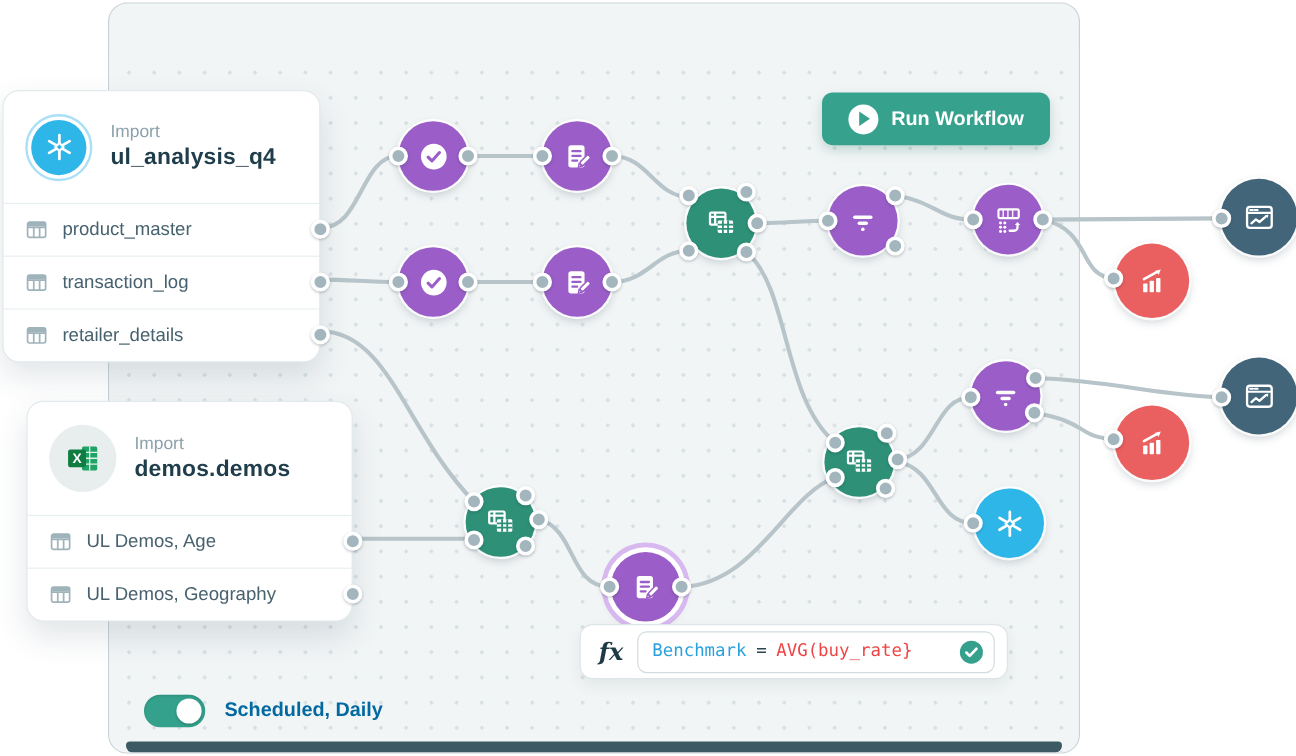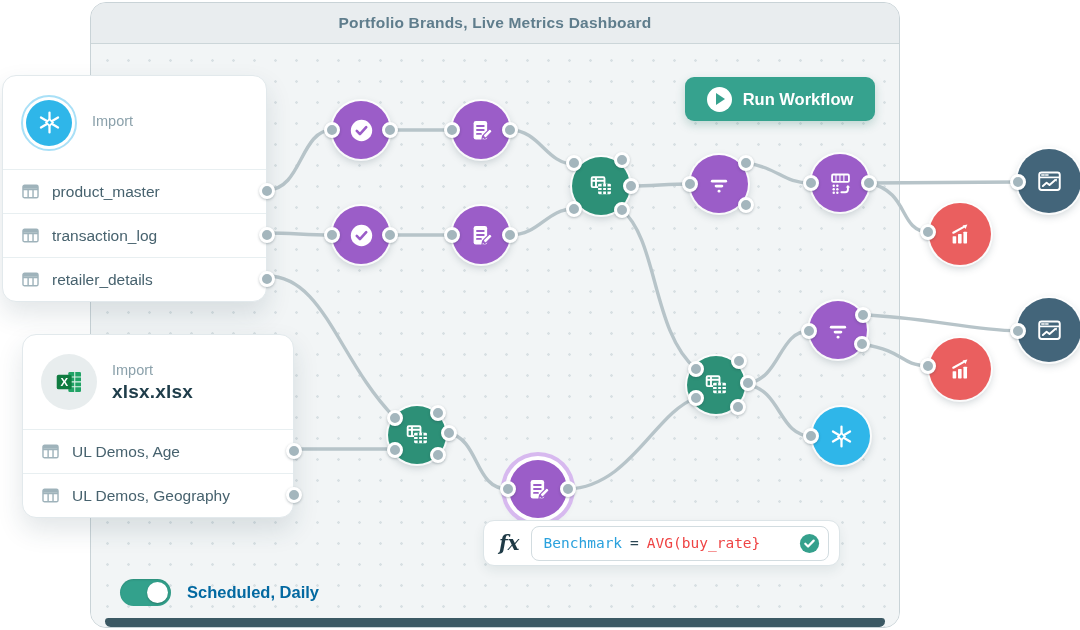--- a/index.html
+++ b/index.html
@@ -74,23 +74,20 @@
   .toggle-knob{position:absolute;right:3px;top:3px;width:21px;height:21px;border-radius:50%;background:#fff;
                box-shadow:0 1px 2px rgba(0,0,0,.25);}
   .schedule-label{font-size:16.5px;font-weight:600;color:#0369a1;}
 </style>
 </head>
 <body>
 
 <div class="stage">
 
   <section class="panel">
-    <header class="panel-header">
-      <h1 class="panel-title">Portfolio Brands, Live Metrics Dashboard</h1>
-    </header>
     <div class="canvas"></div>
     <div class="panel-base"></div>
   </section>
 
   <svg id="edges" width="1080" height="630">
       <path d="M267,190 C302,190 300,130 332,130"></path>
       <path d="M267,233 C294,233 304,235 332,235"></path>
       <path d="M267,276 C324,276 338,360 395,418"></path>
       <path d="M390,130 L452,130"></path>
       <path d="M390,235 L452,235"></path>
@@ -343,20 +340,21 @@
             <g stroke="#fff" stroke-width="2" stroke-linecap="round">
               <path d="M12 3.2v17.6M4.4 7.6l15.2 8.8M19.6 7.6L4.4 16.4"></path>
             </g>
             <rect x="9.9" y="9.9" width="4.2" height="4.2" transform="rotate(45 12 12)" fill="#2fb6e9" stroke="#fff" stroke-width="1.6"></rect>
           </svg>
         </div>
           </div>
       </div>
       <div>
         <div class="card-label">Import</div>
+        <div class="card-title">ul_analysis_q4</div>
       </div>
     </div>
     <div class="card-rows" id="card-rows-0">
         <div class="row">
     <svg viewBox="0 0 24 24" width="19" height="19">
       <rect x="2.5" y="4" width="19" height="16" rx="2" fill="none" stroke="#9fb3bb" stroke-width="1.8"></rect>
       <path d="M2.5 9.5h19M9 9.5v10.5M15.2 9.5v10.5" stroke="#9fb3bb" stroke-width="1.8"></path>
       <path d="M4.5 4h15a2 2 0 0 1 2 2v2.6h-19V6a2 2 0 0 1 2-2z" fill="#9fb3bb"></path>
     </svg>
     <span>product_master</span>
@@ -388,21 +386,21 @@
       <div class="logo-wrap excel-disc">
         <svg viewBox="0 0 24 24" width="32" height="32">
           <rect x="11.5" y="4.5" width="9.5" height="15" rx="1" fill="#21a366"></rect>
           <path d="M11.5 8.2h9.5M11.5 11.9h9.5M11.5 15.6h9.5M16.3 4.5v15" stroke="#ffffff" stroke-width=".8" opacity=".85"></path>
           <rect x="2.8" y="6.5" width="11.2" height="11" rx="1.4" fill="#107c41"></rect>
           <text x="8.4" y="15" font-family="Liberation Sans, sans-serif" font-size="8.6" font-weight="bold" fill="#fff" text-anchor="middle">X</text>
         </svg>
       </div>
       <div>
         <div class="card-label">Import</div>
-        <div class="card-title">xlsx.xlsx</div>
+        <div class="card-title">demos.demos</div>
       </div>
     </div>
     <div class="card-rows" id="card-rows-1">
         <div class="row">
     <svg viewBox="0 0 24 24" width="19" height="19">
       <rect x="2.5" y="4" width="19" height="16" rx="2" fill="none" stroke="#9fb3bb" stroke-width="1.8"></rect>
       <path d="M2.5 9.5h19M9 9.5v10.5M15.2 9.5v10.5" stroke="#9fb3bb" stroke-width="1.8"></path>
       <path d="M4.5 4h15a2 2 0 0 1 2 2v2.6h-19V6a2 2 0 0 1 2-2z" fill="#9fb3bb"></path>
     </svg>
     <span>UL Demos, Age</span>

